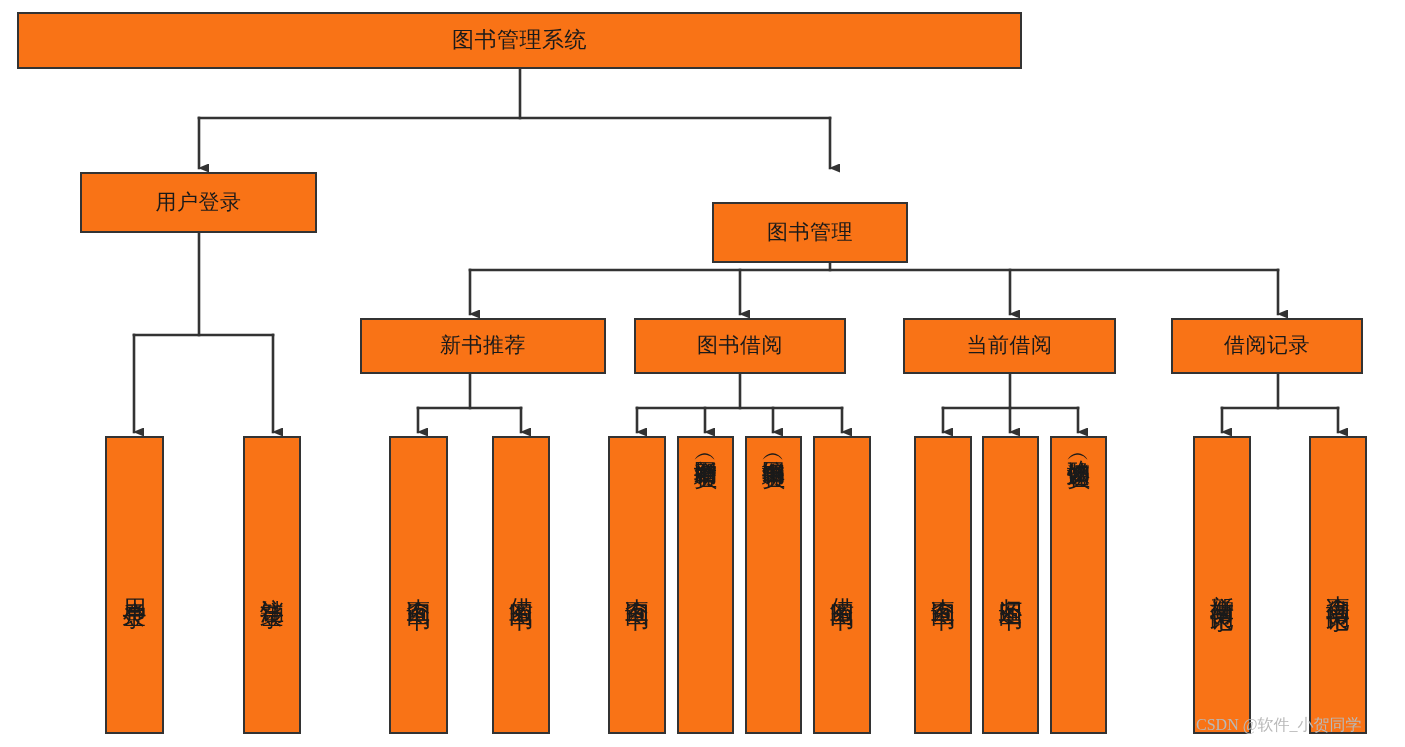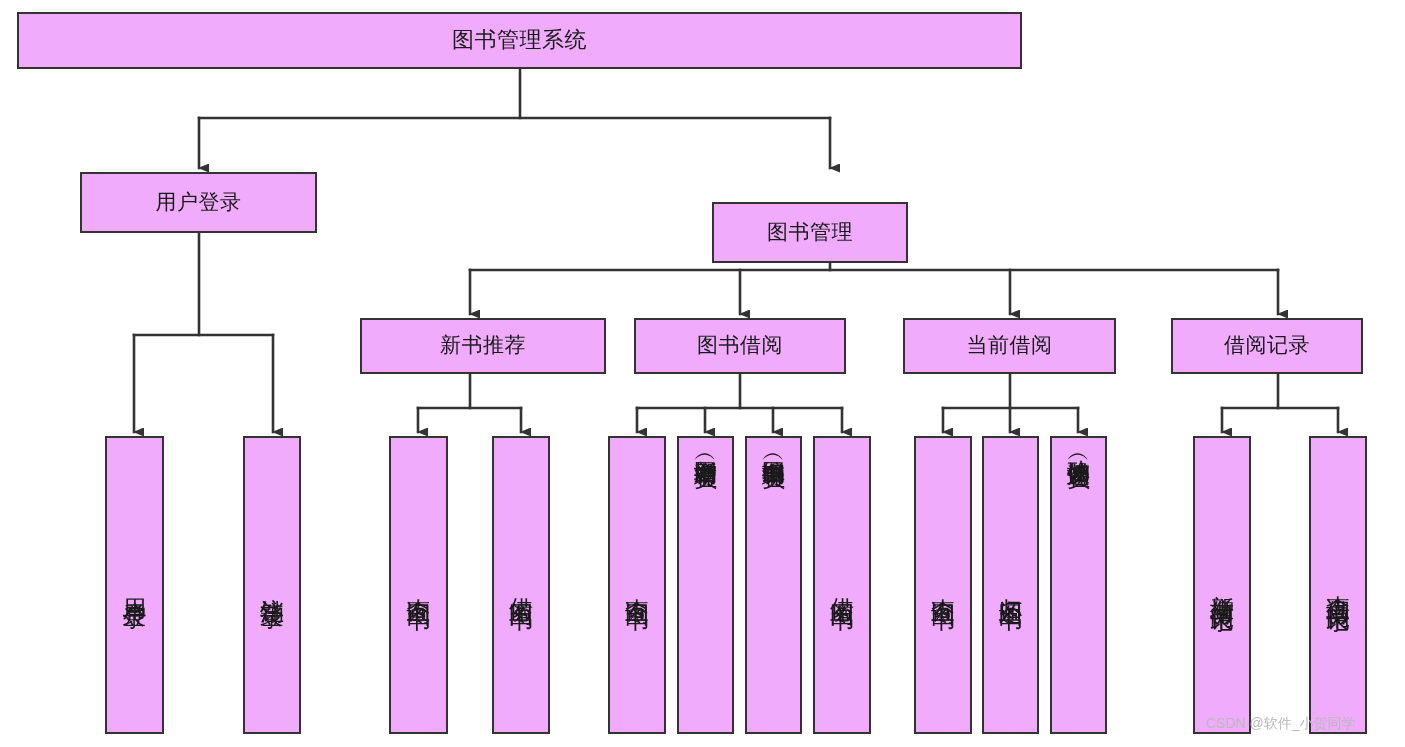--- a/index.html
+++ b/index.html
@@ -22,21 +22,21 @@
     position: absolute;
     left: 0;
     top: 0;
     width: 1405px;
     height: 747px;
     pointer-events: none;
   }
   .node {
     position: absolute;
     box-sizing: border-box;
-    background: #f0abfc;
+    background: #f97316;
     border: 2px solid #333333;
     display: flex;
     align-items: center;
     justify-content: center;
     color: #1a1a1a;
   }
   .node .label {
     display: block;
     line-height: 1.12;
     letter-spacing: 0.5px;
@@ -65,24 +65,23 @@
     font-size: 23px;
     letter-spacing: 1px;
   }
   .node.v.center {
     align-items: center;
     padding-top: 0;
   }
   .watermark {
     position: absolute;
     color: #b9b9b9;
-    font-size: 14px;
+    font-size: 16px;
     white-space: nowrap;
-    font-family: Liberation Sans, sans-serif;
-    margin-left: 10px;
+    font-family: Liberation Serif, serif;
   }
 </style>
 </head>
 <body>
 
 <div id="canvas">
 
   <svg class="wires" viewBox="0 0 1405 747" xmlns="http://www.w3.org/2000/svg">
     <defs>
       <marker id="arrow" markerWidth="9" markerHeight="11" refX="4.5" refY="10" orient="auto" markerUnits="userSpaceOnUse">

